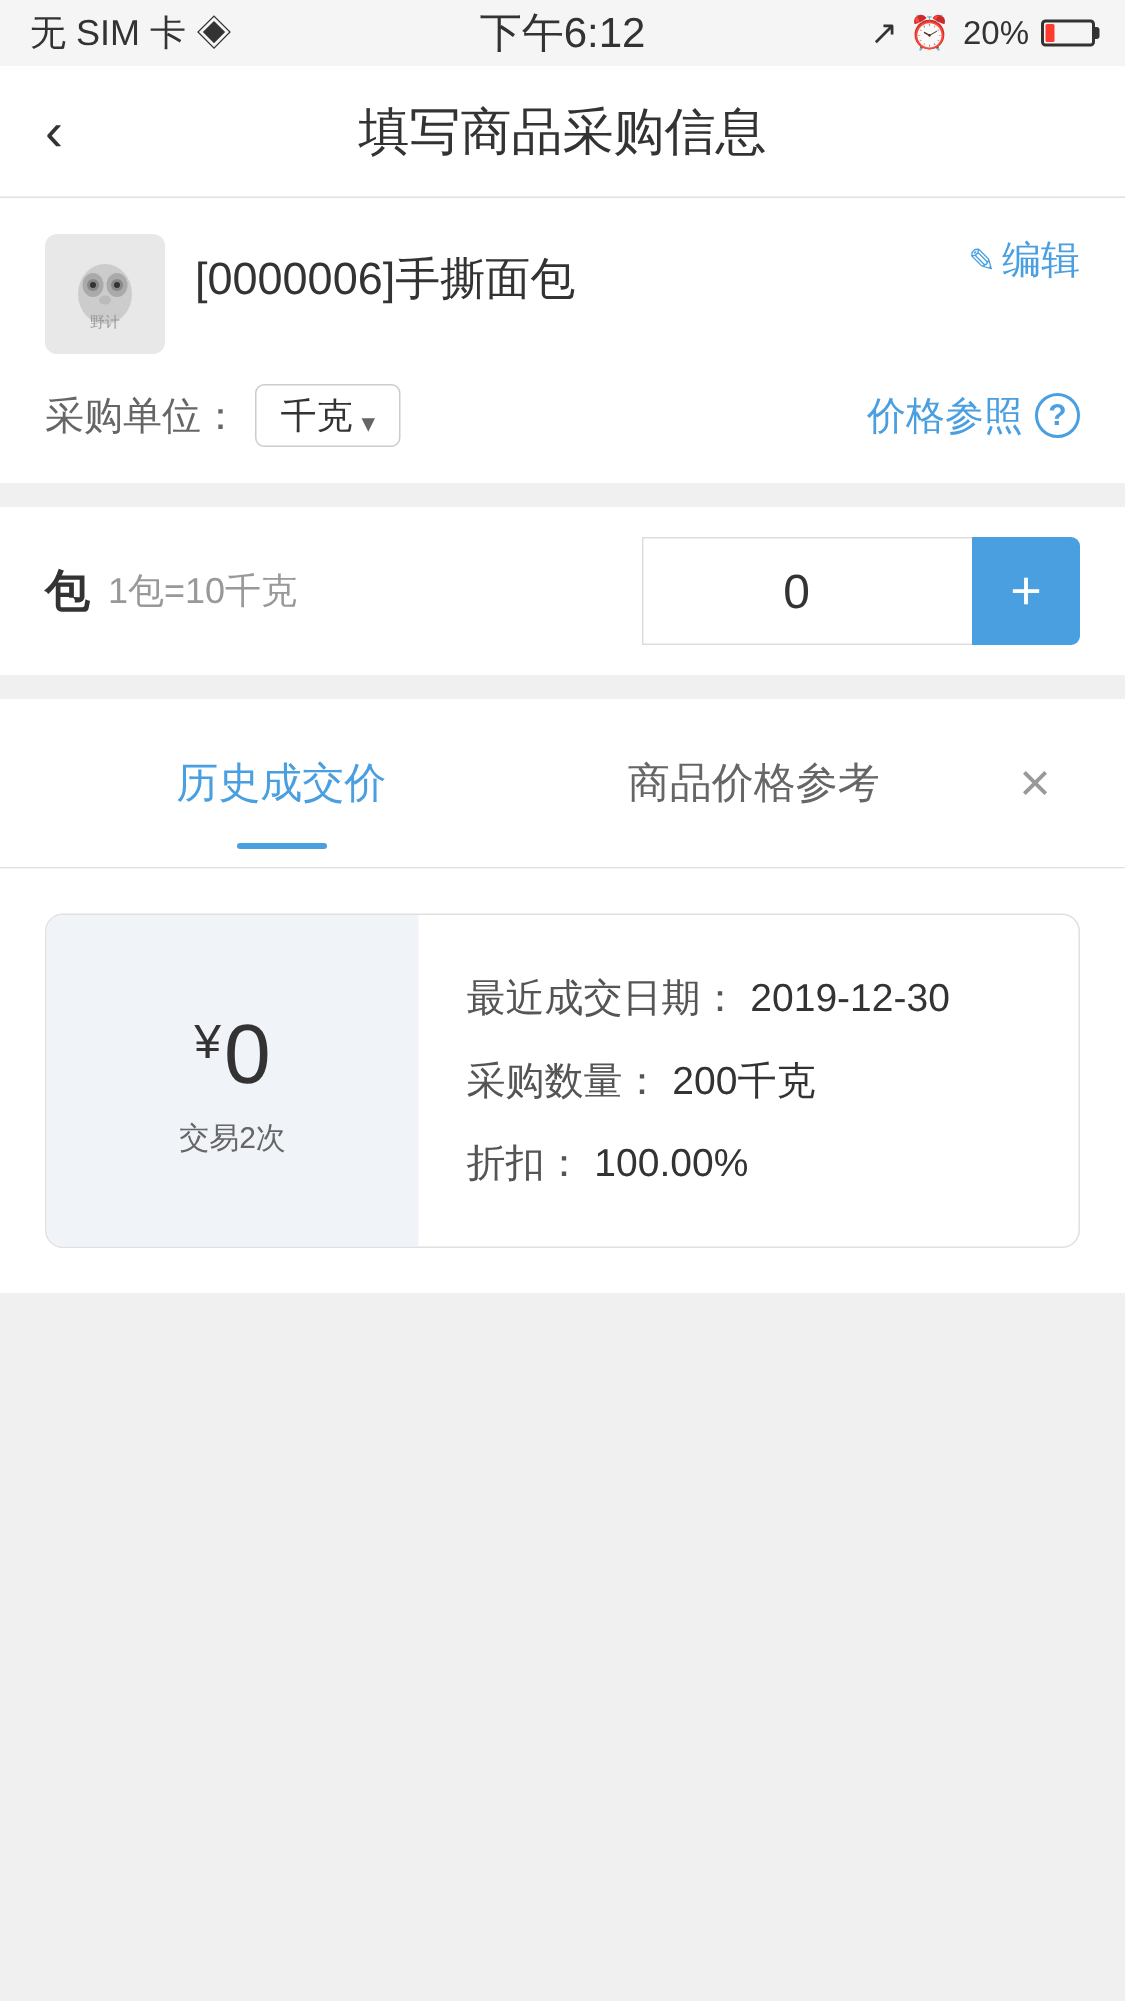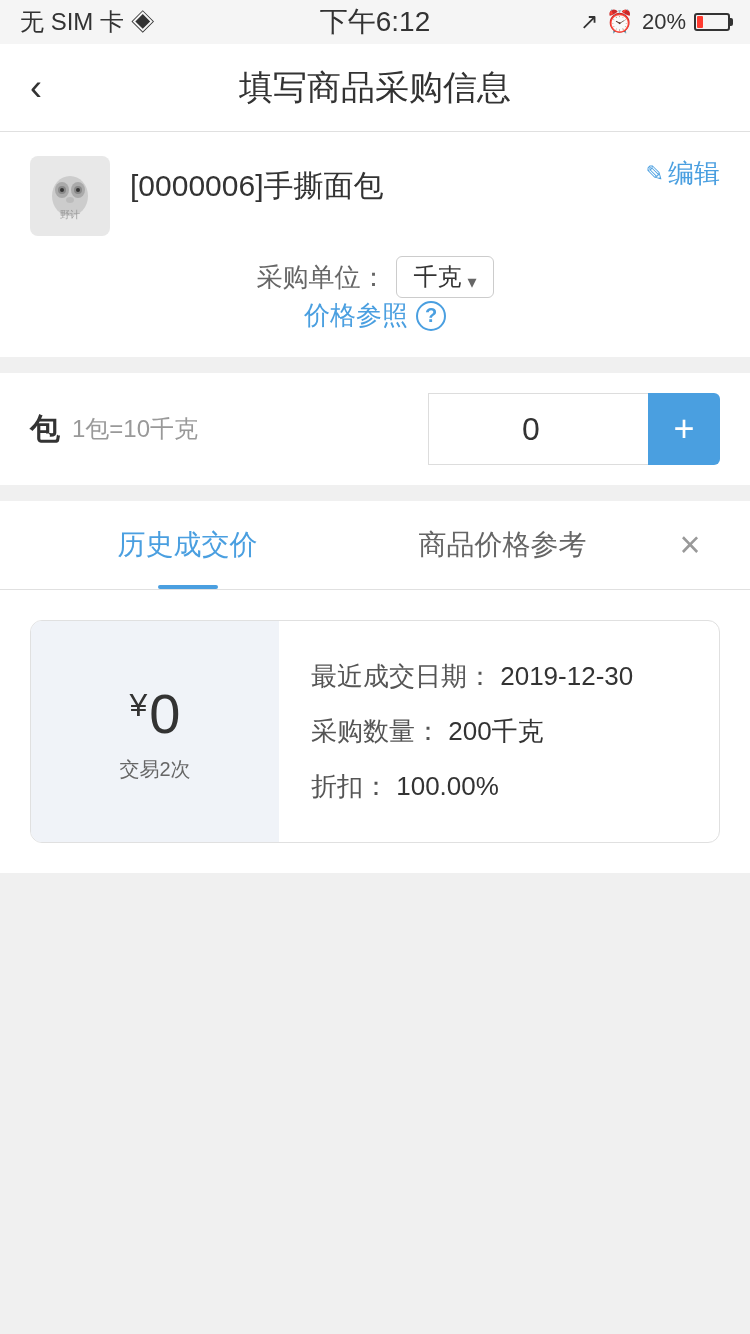--- a/index.html
+++ b/index.html
@@ -151,21 +151,20 @@
       white-space: nowrap;
     }
     .edit-icon-char {
       font-size: 22px;
     }
     .product-unit-row {
       display: flex;
       align-items: center;
       justify-content: space-between;
       margin-top: 10px;
-      flex-direction: column;
     }
     .unit-label {
       font-size: 26px;
       color: #666;
       display: flex;
       align-items: center;
       gap: 10px;
     }
     .unit-badge {
       background: #fff;
@@ -261,21 +260,21 @@
       align-items: center;
       justify-content: center;
       border-radius: 0 6px 6px 0;
     }
 
     
     .tabs-section {
       background: #fff;
       margin-top: 16px;
       border-bottom: 1px solid #e0e0e0;
-      padding: 0 30px;
+      padding: 12px 30px;
     }
     .tabs-header {
       display: flex;
       align-items: center;
       position: relative;
     }
     .tab-item {
       flex: 1;
       height: 88px;
       display: flex;

